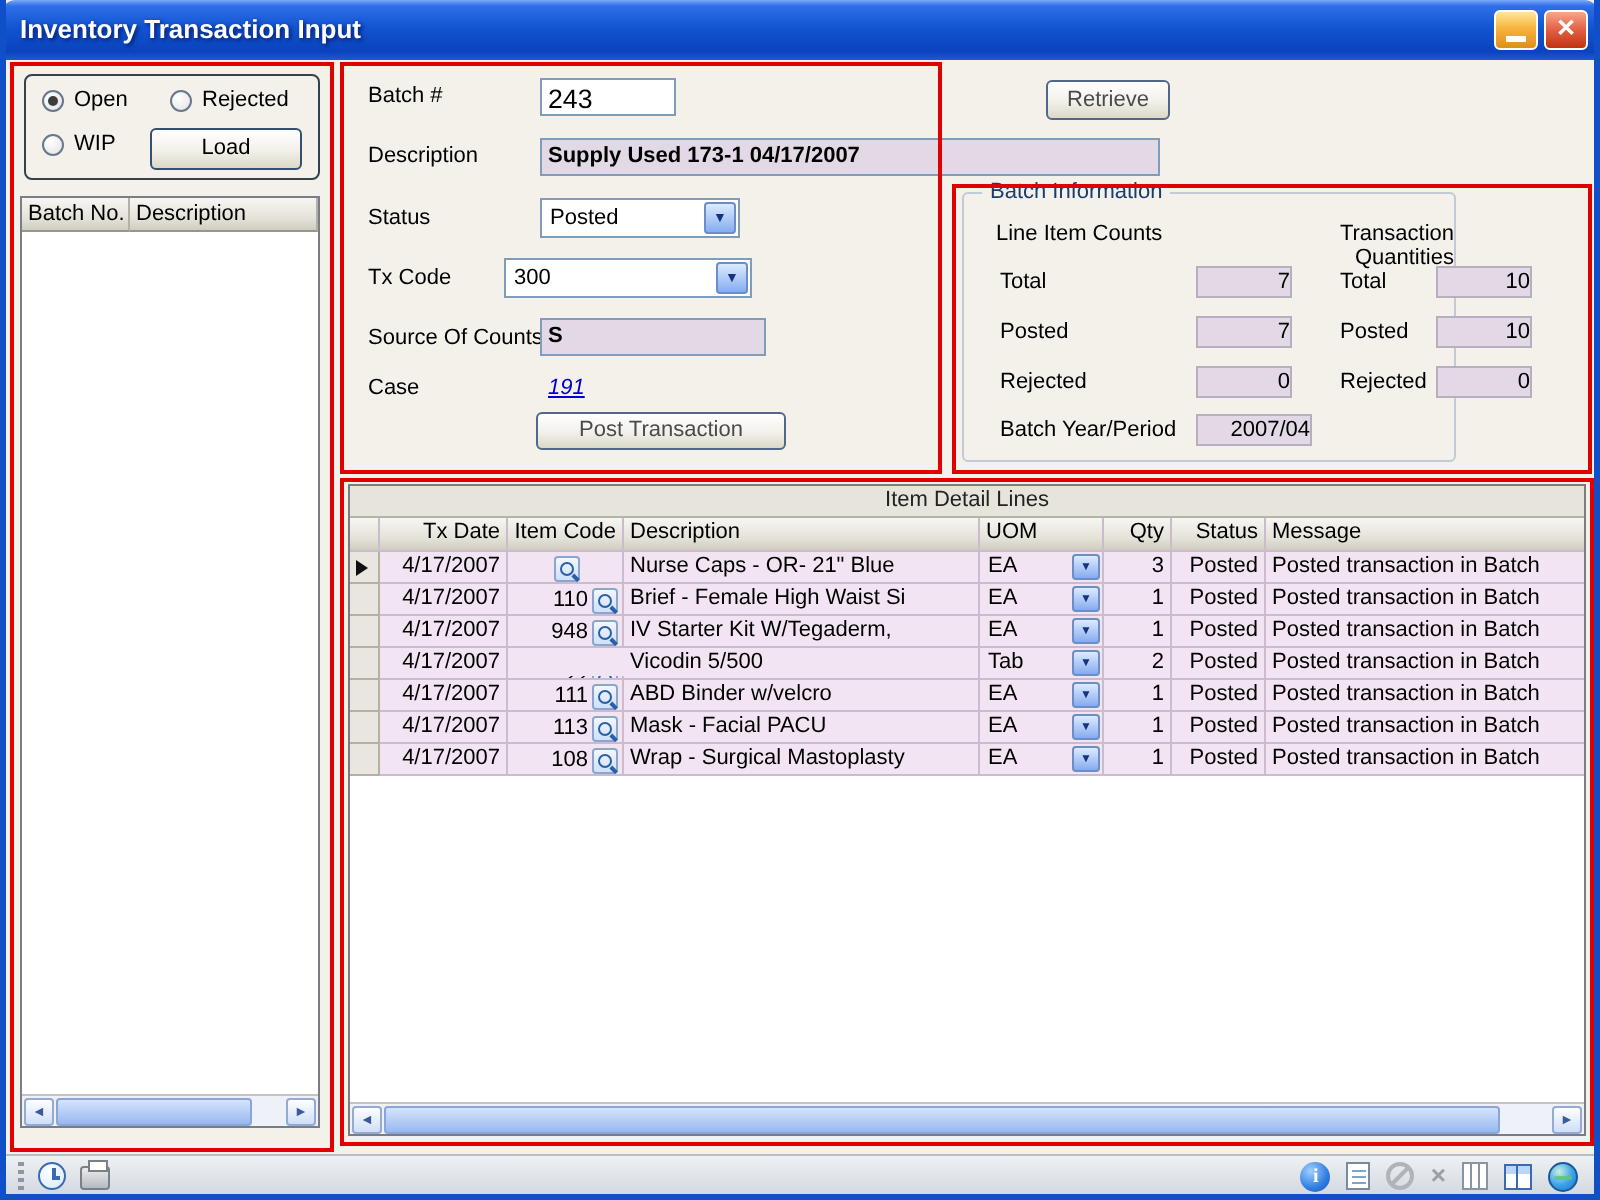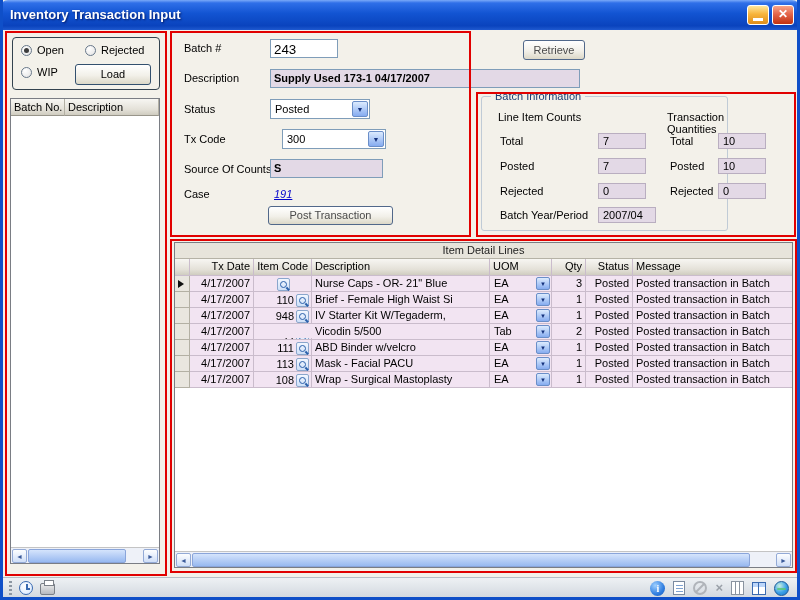--- a/index.html
+++ b/index.html
@@ -133,34 +133,34 @@
 <span class="lbl" style="left:184px;top:72px;">Description</span>
 <div class="tbox ro" style="left:270px;top:69px;width:310px;">Supply Used 173-1 04/17/2007</div>
 
 <span class="lbl" style="left:184px;top:103px;">Status</span>
 <div class="combo" style="left:270px;top:99px;width:100px;">
   <span class="val">Posted</span>
   <span class="drop">▼</span>
 </div>
 
 <span class="lbl" style="left:184px;top:133px;">Tx Code</span>
-<div class="combo" style="left:282px;top:129px;width:104px;">
+<div class="combo" style="left:252px;top:129px;width:124px;">
   <span class="val">300</span>
   <span class="drop">▼</span>
 </div>
 
 <span class="lbl" style="left:184px;top:163px;">Source Of Counts</span>
 <div class="tbox ro" style="left:270px;top:159px;width:113px;">S</div>
 
 <span class="lbl" style="left:184px;top:188px;">Case</span>
 <span class="lbl link" style="left:274px;top:188px;font-style:italic;">191</span>
 
 <div class="btn" style="left:268px;top:206px;width:125px;height:19px;line-height:17px;">Post Transaction</div>
 
-<div class="fieldset" style="left:481px;top:96px;width:247px;height:135px;">
+<div class="fieldset" style="left:481px;top:96px;width:247px;height:135px;text-align:right;">
   <span class="legend">Batch Information</span>
   <span class="lbl" style="left:16px;top:14px;">Line Item Counts</span>
   <span class="lbl" style="left:185px;top:14px;">Transaction Quantities</span>
 
   <span class="lbl" style="left:18px;top:38px;">Total</span>
   <div class="cntbox" style="left:116px;top:36px;">7</div>
   <span class="lbl" style="left:188px;top:38px;">Total</span>
   <div class="cntbox" style="left:236px;top:36px;">10</div>
 
   <span class="lbl" style="left:18px;top:63px;">Posted</span>

